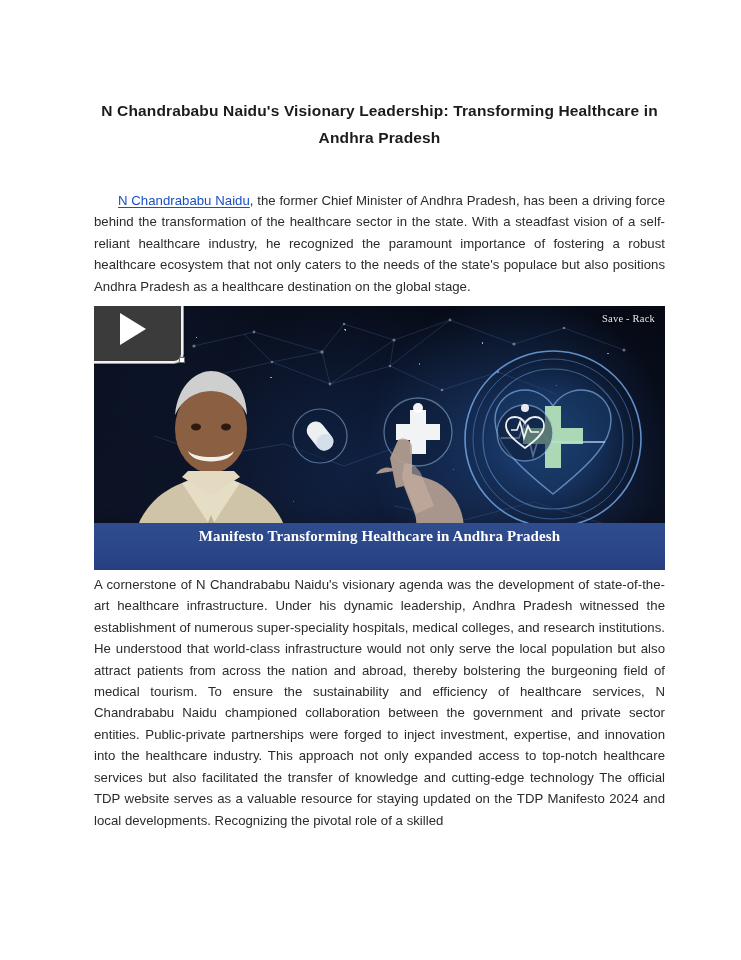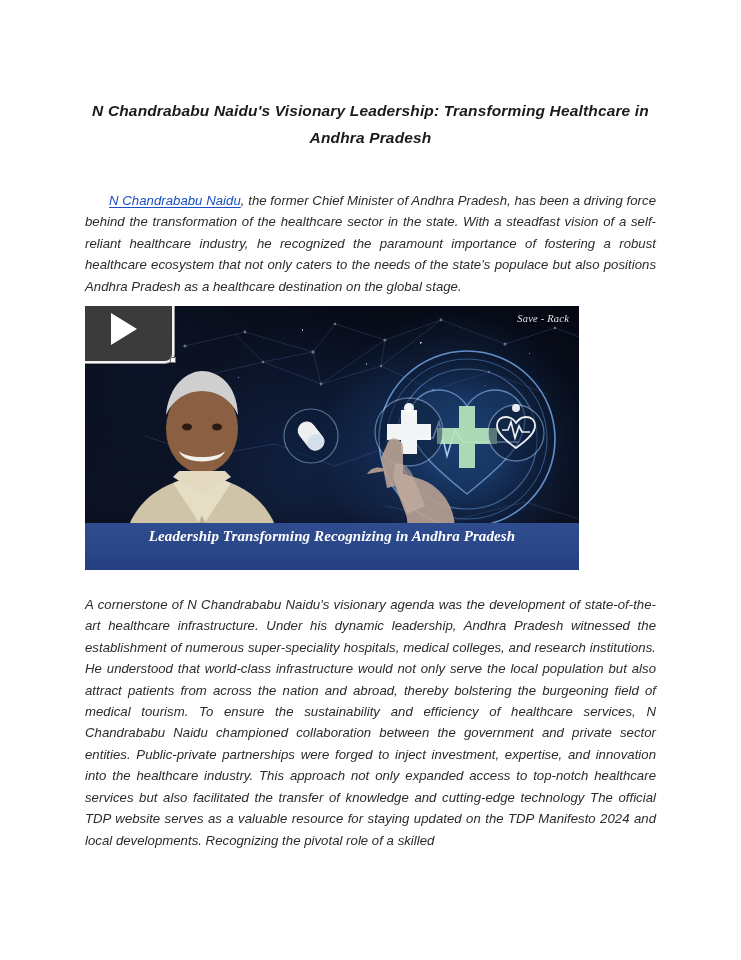--- a/index.html
+++ b/index.html
@@ -20,24 +20,23 @@
   .page {
     position: absolute;
     left: 0; top: 0;
     width: 741px;
     height: 960px;
     background: #ffffff;
   }
 
   .content {
     position: absolute;
-    left: 85px;
+    left: 94px;
     top: 0;
     width: 571px;
-    font-style: italic;
   }
 
   
   .doc-title {
     margin: 0;
     padding-top: 97px;
     font-size: 15.5px;
     line-height: 27px;
     font-weight: bold;
     text-align: center;
@@ -48,34 +47,34 @@
   
   .para {
     font-size: 13.2px;
     line-height: 21.4px;
     text-align: justify;
     color: #2b2b2b;
     margin: 0;
     letter-spacing: 0.02px;
   }
   .para.first { padding-top: 39px; }
-  .para.second { padding-top: 24px; }
+  .para.second { padding-top: 4px; }
 
   .doc-link {
     color: #1a4fc4;
     text-decoration: underline;
     text-underline-offset: 2px;
     cursor: pointer;
     margin-left: 24px;
   }
 
   
   .figure {
     position: relative;
-    width: 494px;
+    width: 571px;
     height: 264px;
     margin-top: 9px;
     background: #05070d;
     overflow: hidden;
   }
 
   
   .fig-bg {
     position: absolute;
     inset: 0;
@@ -272,21 +271,21 @@
         <path d="M59,60 C62,28 82,16 95,16 C110,16 130,28 131,60 C124,44 110,36 95,36 C80,36 66,44 59,60 Z" fill="#cfcfcf"></path>
         <path d="M72,96 C80,104 110,104 118,96 C114,110 76,110 72,96 Z" fill="#f2f0ea"></path>
         <ellipse cx="80" cy="72" rx="5" ry="3.4" fill="#2b1a12"></ellipse>
         <ellipse cx="110" cy="72" rx="5" ry="3.4" fill="#2b1a12"></ellipse>
         <path d="M66,122 L95,140 L124,122 L118,116 L72,116 Z" fill="#e4dac2"></path>
       </svg>
 
       <div class="watermark">Save - Rack</div>
 
       <div class="fig-caption">
-        <div class="cap-line2">Leadership Transforming Recognizing in Andhra Pradesh</div>
+        <div class="cap-line2">Manifesto Transforming Healthcare in Andhra Pradesh</div>
       </div>
 
       <div class="play-overlay">
         <div class="play-triangle"></div>
       </div>
 
       <div class="handle" style="left:85px; top:51px;"></div>
     </div>
 
     <p class="para second">A cornerstone of N Chandrababu Naidu's visionary agenda was the development of state-of-the-art healthcare infrastructure. Under his dynamic leadership, Andhra Pradesh witnessed the establishment of numerous super-speciality hospitals, medical colleges, and research institutions. He understood that world-class infrastructure would not only serve the local population but also attract patients from across the nation and abroad, thereby bolstering the burgeoning field of medical tourism. To ensure the sustainability and efficiency of healthcare services, N Chandrababu Naidu championed collaboration between the government and private sector entities. Public-private partnerships were forged to inject investment, expertise, and innovation into the healthcare industry. This approach not only expanded access to top-notch healthcare services but also facilitated the transfer of knowledge and cutting-edge technology The official TDP website serves as a valuable resource for staying updated on the TDP Manifesto 2024 and local developments. Recognizing the pivotal role of a skilled</p>

